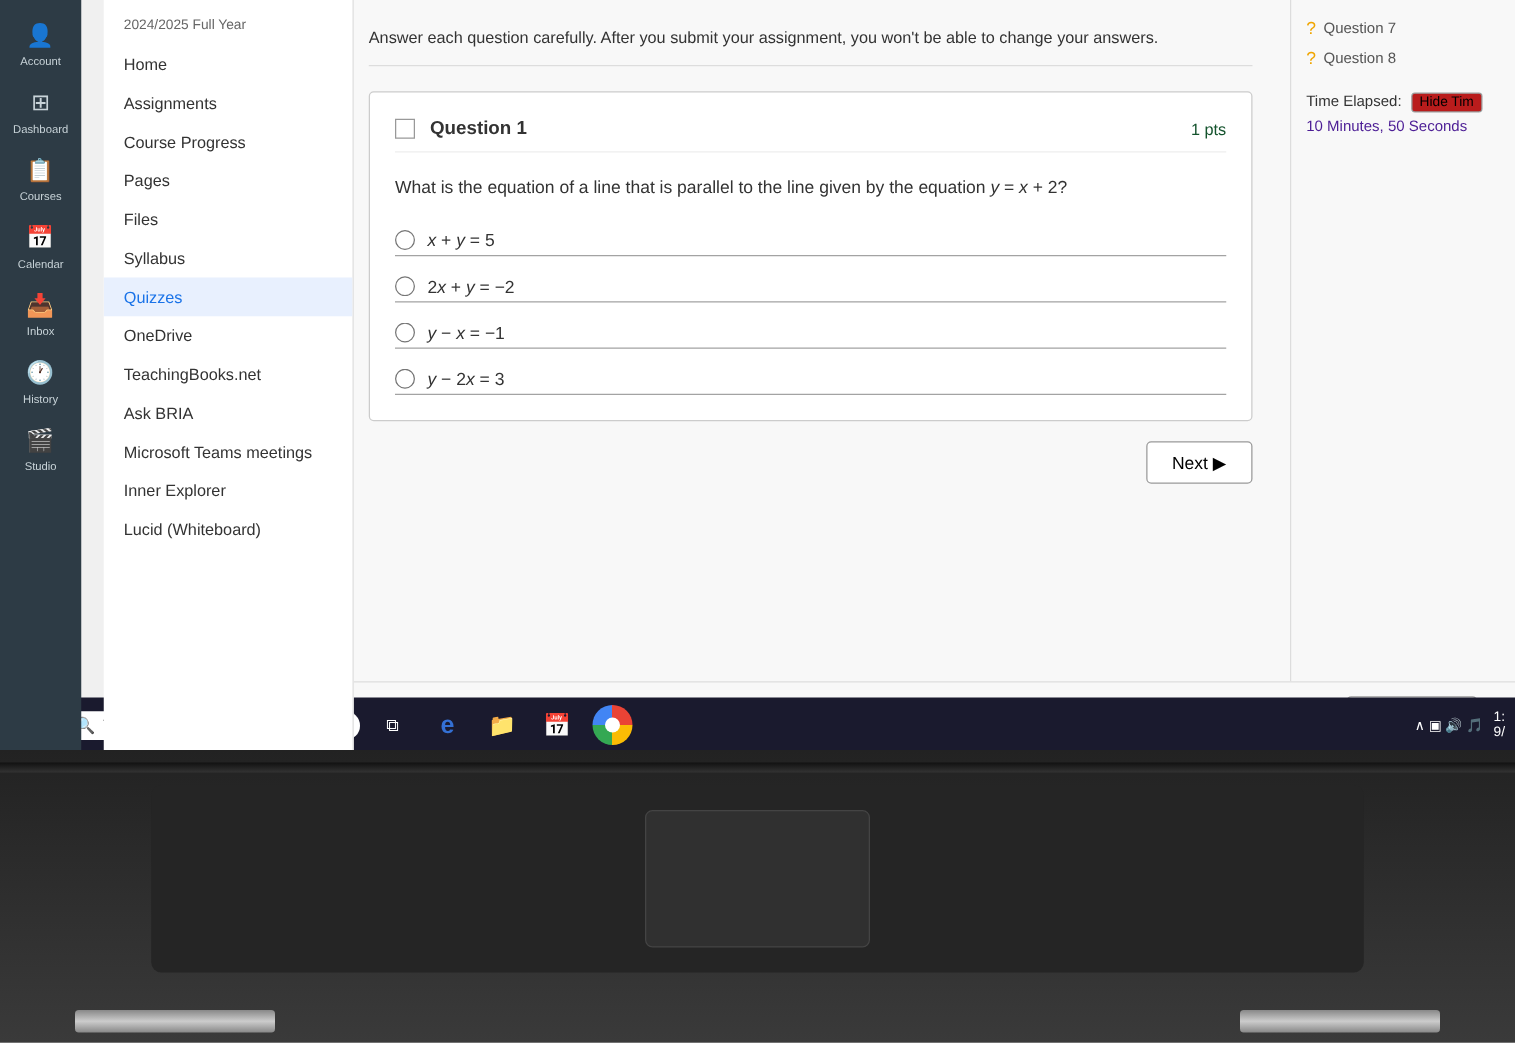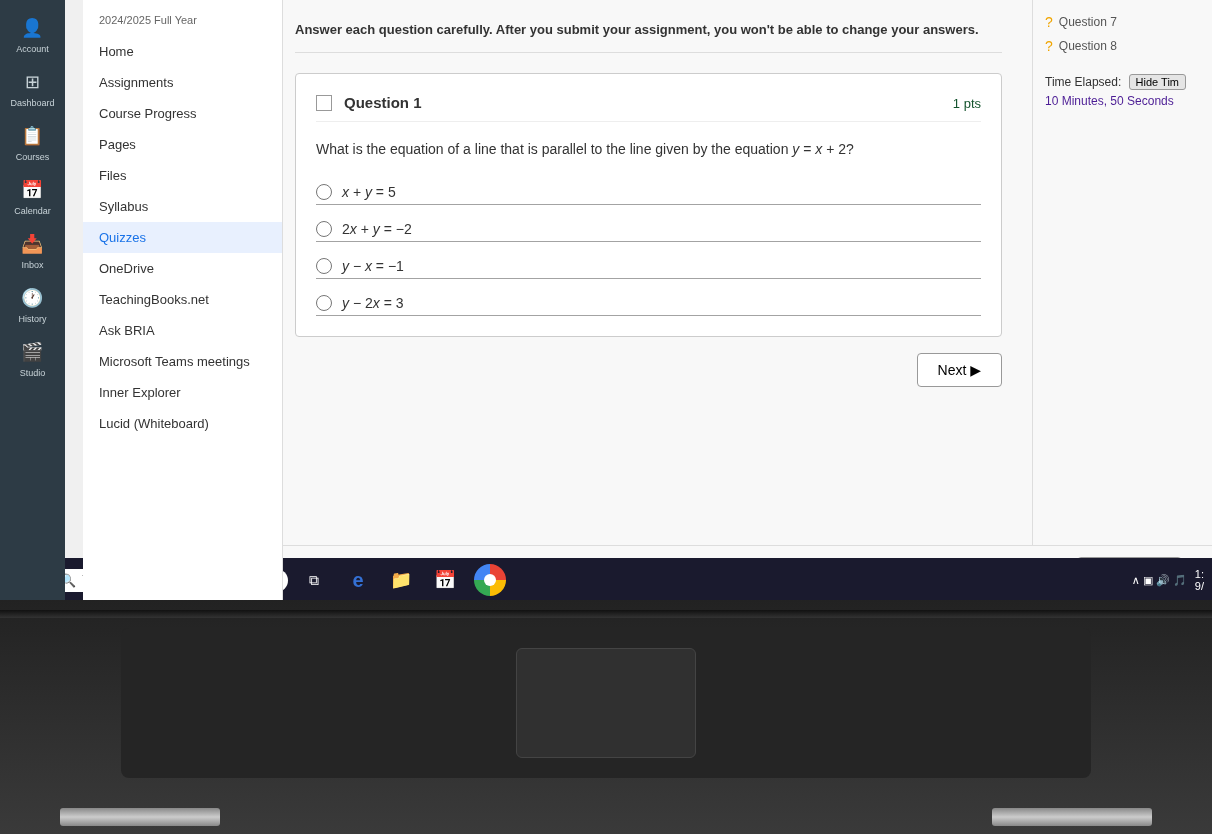--- a/index.html
+++ b/index.html
@@ -94,21 +94,20 @@
       overflow-y: auto;
     }
 
     .instructions-text {
       font-size: 13px;
       color: #333;
       line-height: 1.5;
       margin-bottom: 20px;
       border-bottom: 1px solid #ddd;
       padding-bottom: 12px;
-      font-weight: bold;
     }
 
     .question-card {
       background: #fff;
       border: 1px solid #ccc;
       border-radius: 4px;
       padding: 20px;
       margin-bottom: 16px;
     }
 
@@ -222,21 +221,21 @@
       color: #333;
     }
     .time-elapsed .hide-btn {
       display: inline-block;
       border: 1px solid #999;
       border-radius: 3px;
       padding: 1px 6px;
       font-size: 11px;
       cursor: pointer;
       margin-left: 4px;
-      background: #e5e5e5;
+      background: #b91c1c;
     }
     .time-elapsed .time-val {
       display: block;
       margin-top: 4px;
       font-size: 12px;
       color: #4c1d95;
     }
 
     
     .bottom-bar {

